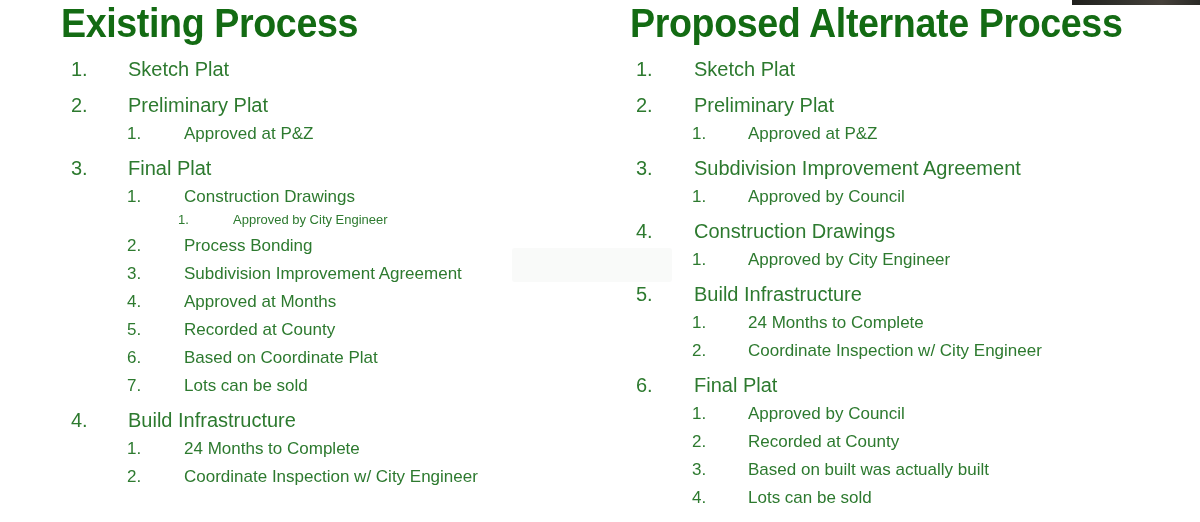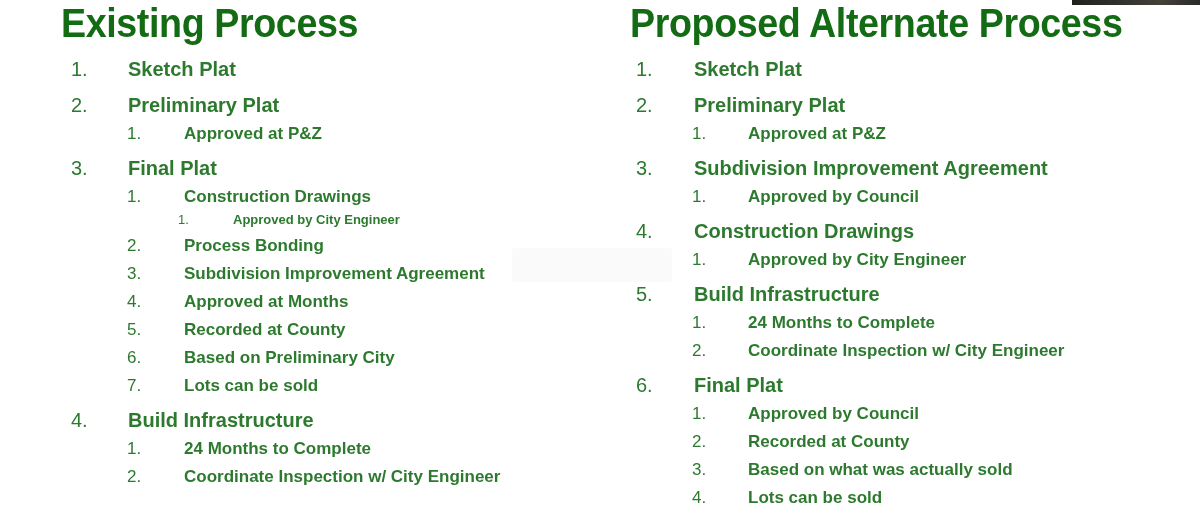--- a/index.html
+++ b/index.html
@@ -68,21 +68,20 @@
     font-family: "Liberation Sans", sans-serif;
   }
   .row .num {
     display: inline-block;
     flex: 0 0 auto;
     text-align: left;
   }
   .row .txt {
     display: inline-block;
     flex: 0 0 auto;
-    font-weight: bold;
   }
 
   
   .lvl1 {
     font-size: 20px;
     line-height: 21px;
     margin-top: 15px;
   }
   .lvl1 .num { width: 57px; margin-left: 38px; }
 
@@ -171,21 +170,21 @@
         <li class="row lvl2">
           <span class="num">4.</span>
           <span class="txt">Approved at Months</span>
         </li>
         <li class="row lvl2">
           <span class="num">5.</span>
           <span class="txt">Recorded at County</span>
         </li>
         <li class="row lvl2">
           <span class="num">6.</span>
-          <span class="txt">Based on Preliminary City</span>
+          <span class="txt">Based on Coordinate Plat</span>
         </li>
         <li class="row lvl2">
           <span class="num">7.</span>
           <span class="txt">Lots can be sold</span>
         </li>
         <li class="row lvl1">
           <span class="num">4.</span>
           <span class="txt">Build Infrastructure</span>
         </li>
         <li class="row lvl2 tight">
@@ -249,21 +248,21 @@
         <li class="row lvl2 tight">
           <span class="num">1.</span>
           <span class="txt">Approved by Council</span>
         </li>
         <li class="row lvl2">
           <span class="num">2.</span>
           <span class="txt">Recorded at County</span>
         </li>
         <li class="row lvl2">
           <span class="num">3.</span>
-          <span class="txt">Based on what was actually sold</span>
+          <span class="txt">Based on built was actually built</span>
         </li>
         <li class="row lvl2">
           <span class="num">4.</span>
           <span class="txt">Lots can be sold</span>
         </li>
       </ol>
   </div>
 
 </div>
 

